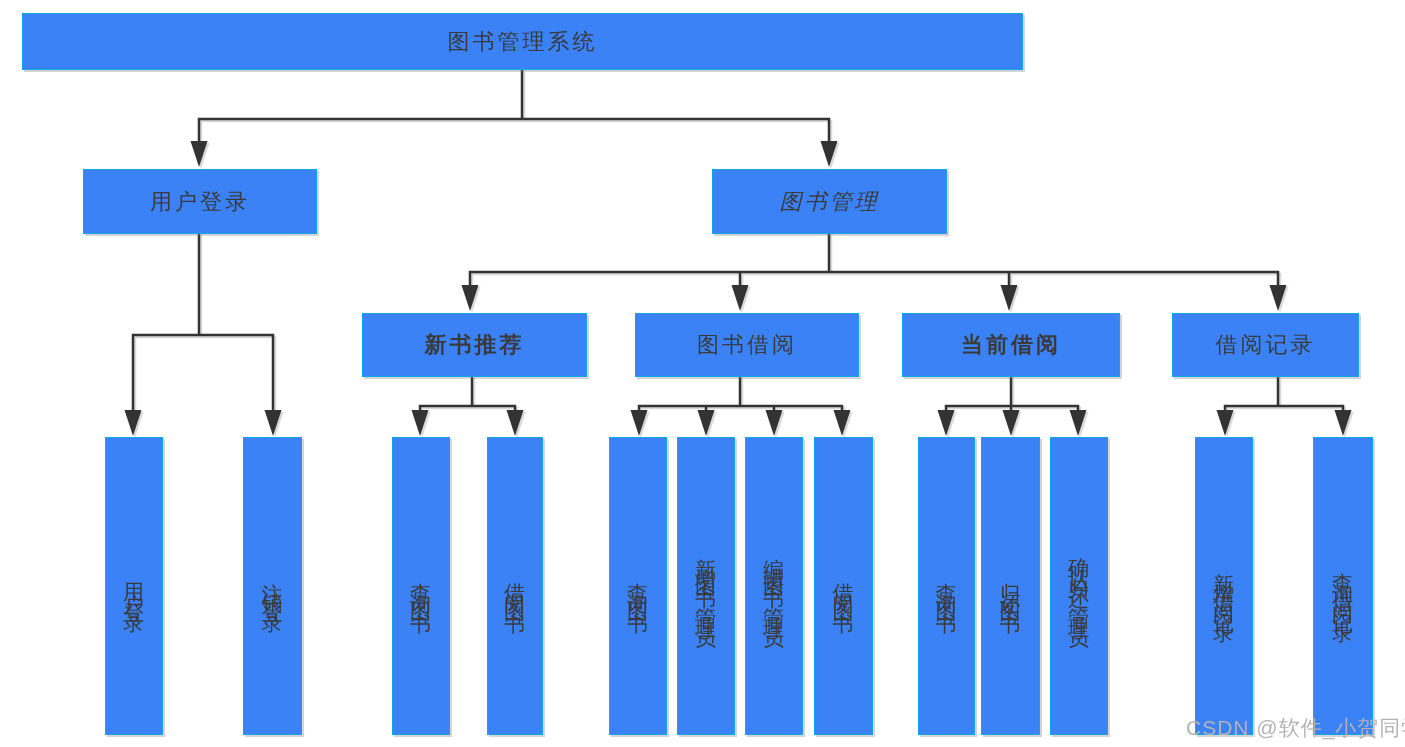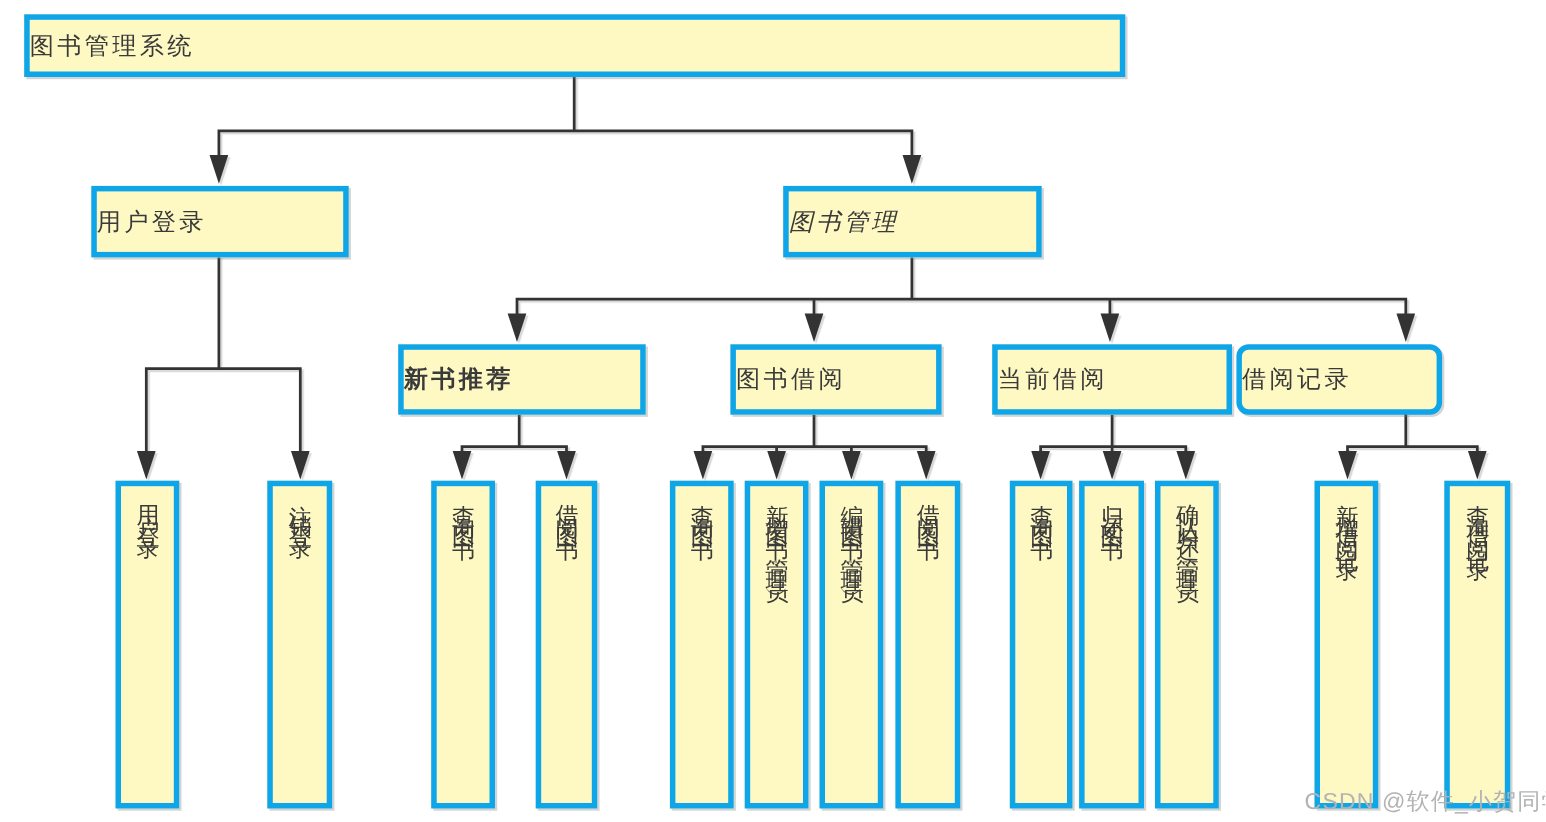--- a/index.html
+++ b/index.html
@@ -14,26 +14,26 @@
   #connectors {
     position: absolute;
     left: 0; top: 0;
     z-index: 1;
     filter: drop-shadow(2px 2px 0 rgba(130,130,130,0.30));
   }
   .node {
     position: absolute;
     z-index: 2;
     box-sizing: border-box;
-    background: #fef9c3;
-    border: 5px solid #0ea5e9;
+    background: #3b82f6;
+    border: 1px solid #0ea5e9;
     box-shadow: 2px 2px 0 rgba(120,120,120,0.32);
     display: flex;
     align-items: center;
-    justify-content: flex-start;
+    justify-content: center;
     color: #3a3a3a;
   }
   .h-label {
     font-size: 22px;
     letter-spacing: 3px;
     white-space: nowrap;
   }
   .leaf {
     writing-mode: vertical-lr;
     text-orientation: mixed;
@@ -97,27 +97,27 @@
   <div class="node" style="left:83px; top:169px; width:234px; height:65px;">
     <span class="h-label">用户登录</span>
   </div>
   <div class="node" style="left:712px; top:169px; width:235px; height:65px;font-style:italic;">
     <span class="h-label">图书管理</span>
   </div>
 
   <div class="node" style="left:362px; top:313px; width:225px; height:64px;font-weight:bold;">
     <span class="h-label">新书推荐</span>
   </div>
-  <div class="node" style="left:664px; top:313px; width:192px; height:64px;">
+  <div class="node" style="left:635px; top:313px; width:224px; height:64px;">
     <span class="h-label">图书借阅</span>
   </div>
-  <div class="node" style="left:902px; top:313px; width:218px; height:64px;">
+  <div class="node" style="left:902px; top:313px; width:218px; height:64px;font-weight:bold;">
     <span class="h-label">当前借阅</span>
   </div>
-  <div class="node" style="left:1124px; top:313px; width:187px; height:64px;border-radius:11px;">
+  <div class="node" style="left:1172px; top:313px; width:187px; height:64px;">
     <span class="h-label">借阅记录</span>
   </div>
 
   <div class="node leaf" style="left:105px; top:437px; width:58px; height:298px;">
     <span class="v-label">用户登录</span>
   </div>
   <div class="node leaf" style="left:243px; top:437px; width:59px; height:298px;">
     <span class="v-label">注销登录</span>
   </div>
 

